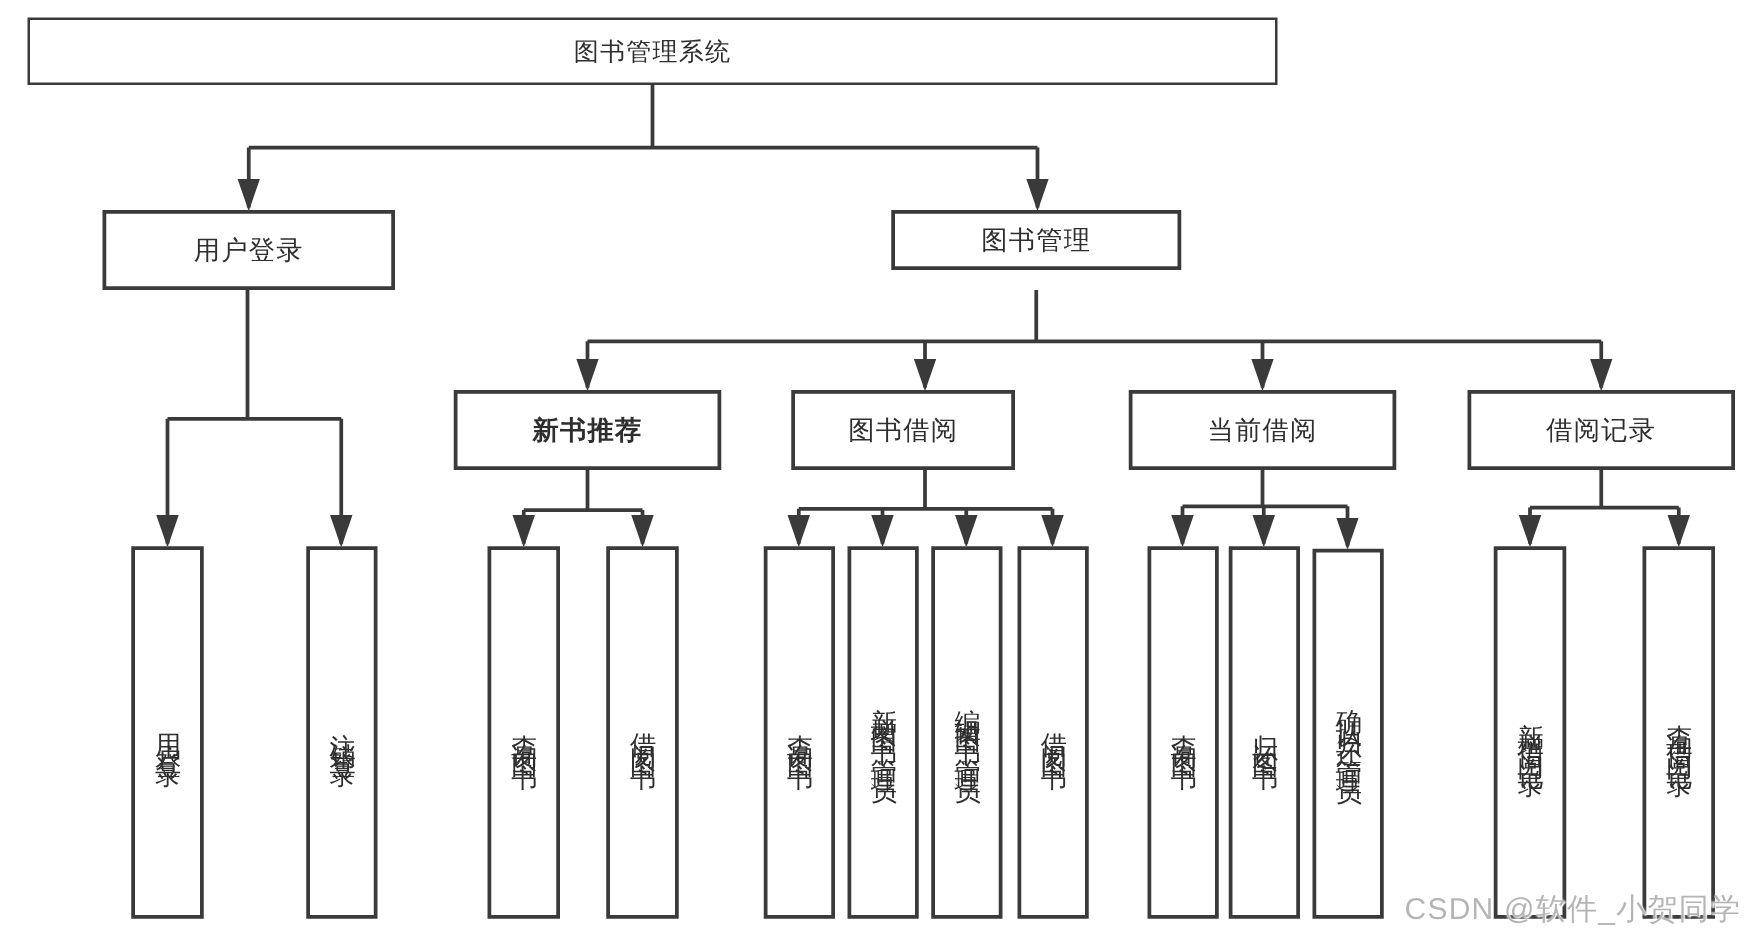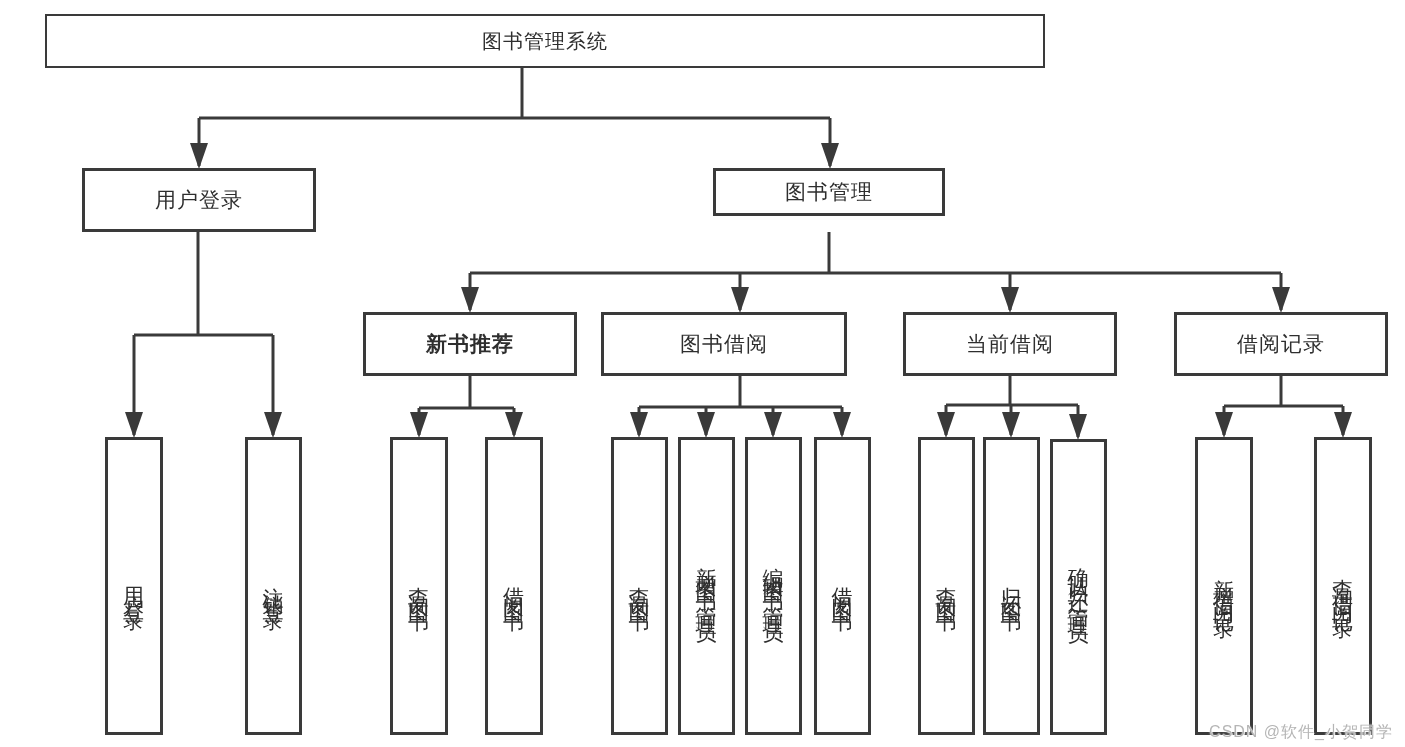--- a/index.html
+++ b/index.html
@@ -33,34 +33,33 @@
     display: flex;
     align-items: center;
     justify-content: center;
     font-size: 21px;
     letter-spacing: 1px;
     text-align: center;
   }
   .node.root-node {
     border-width: 2px;
     font-size: 20px;
-    margin-left: 23px;
   }
   .node.vert {
     writing-mode: vertical-rl;
     letter-spacing: 8px;
     font-size: 21px;
     line-height: 1;
     padding: 6px 0;
   }
   .watermark {
     position: absolute;
     right: 12px;
     bottom: 4px;
-    font-size: 16px;
+    font-size: 24px;
     color: #b5b5b5;
     text-shadow: 0 0 2px #ffffff, 1px 1px 1px #ffffff;
     letter-spacing: 1px;
     white-space: nowrap;
   }
 </style>
 </head>
 <body>
 
 <div class="stage">
@@ -112,21 +111,21 @@
     <line x1="1224" y1="406" x2="1224" y2="435" marker-end="url(#arrow)"></line>
     <line x1="1343" y1="406" x2="1343" y2="435" marker-end="url(#arrow)"></line>
   </svg>
 
   <div class="node root-node" style="left:22px; top:14px; width:1000px; height:54px;">图书管理系统</div>
 
   <div class="node" style="left:82px; top:168px; width:234px; height:64px;">用户登录</div>
   <div class="node" style="left:713px; top:168px; width:232px; height:48px;">图书管理</div>
 
   <div class="node" style="left:363px; top:312px; width:214px; height:64px;font-weight:bold;">新书推荐</div>
-  <div class="node" style="left:601px; top:312px; width:246px; height:64px;">图书借阅</div>
+  <div class="node" style="left:633px; top:312px; width:179px; height:64px;">图书借阅</div>
   <div class="node" style="left:903px; top:312px; width:214px; height:64px;">当前借阅</div>
   <div class="node" style="left:1174px; top:312px; width:214px; height:64px;">借阅记录</div>
 
   <div class="node vert" style="left:105px; top:437px; width:58px; height:298px;">用户登录</div>
   <div class="node vert" style="left:245px; top:437px; width:57px; height:298px;">注销登录</div>
 
   <div class="node vert" style="left:390px; top:437px; width:58px; height:298px;">查询图书</div>
   <div class="node vert" style="left:485px; top:437px; width:58px; height:298px;">借阅图书</div>
 
   <div class="node vert" style="left:611px; top:437px; width:57px; height:298px;">查询图书</div>

